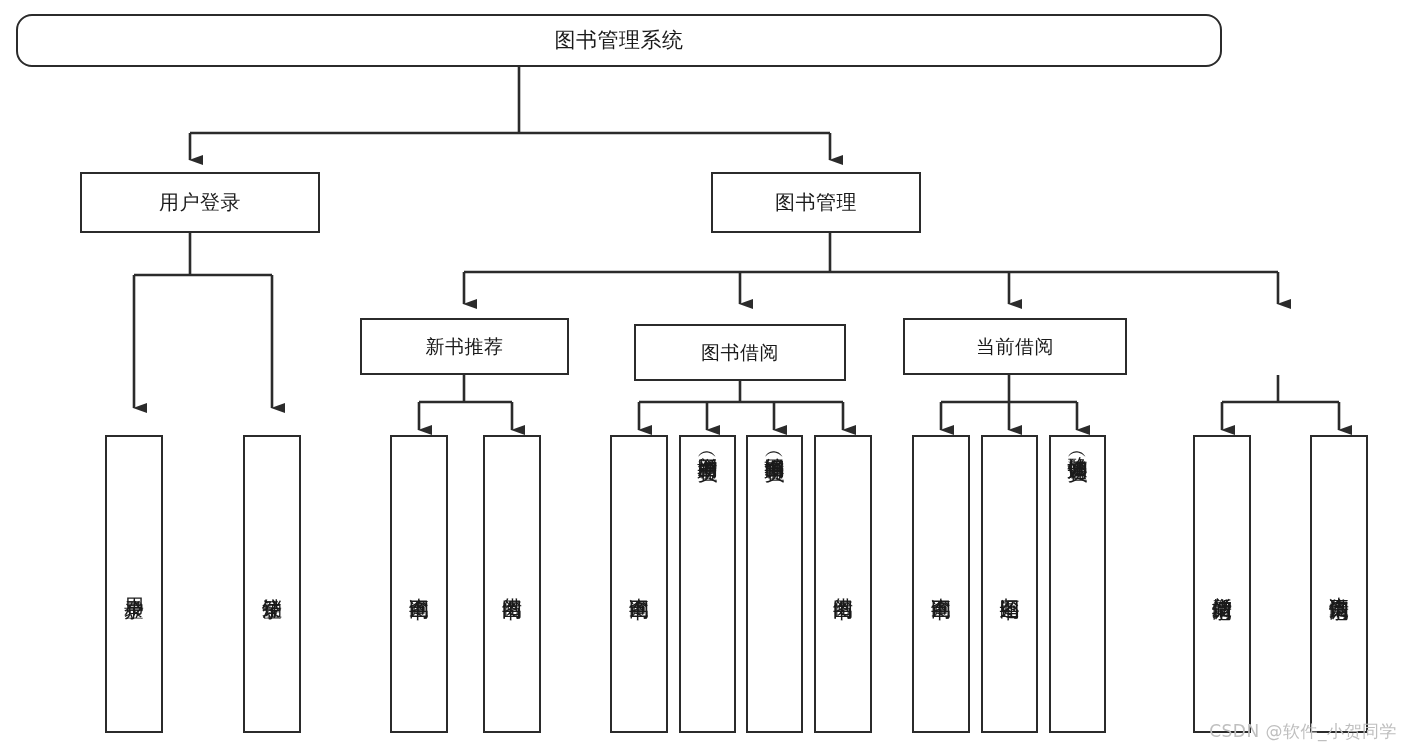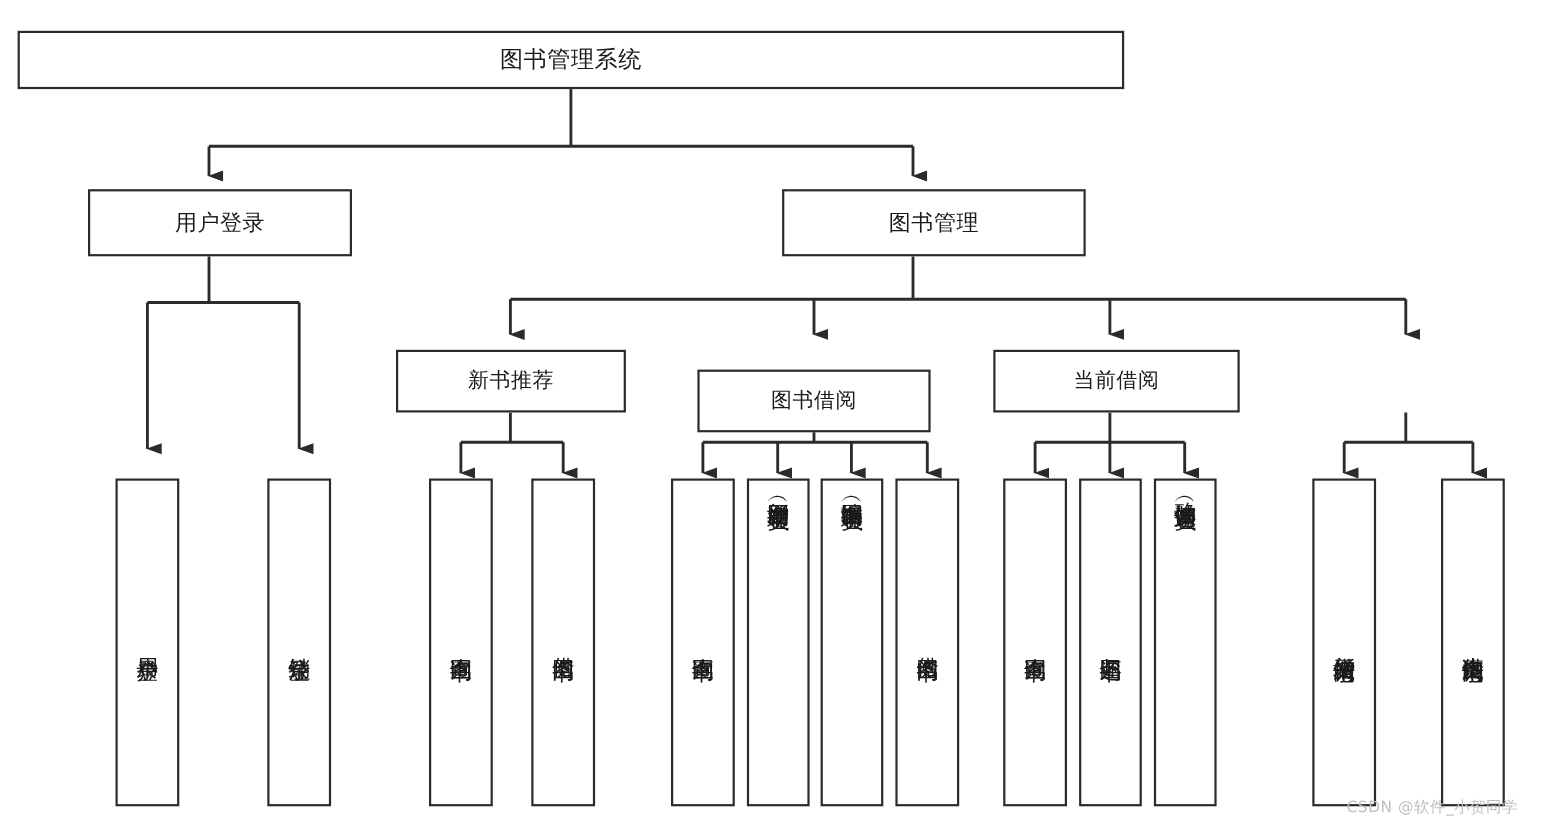--- a/index.html
+++ b/index.html
@@ -69,23 +69,23 @@
     white-space: nowrap;
   }
   
   .node.leaf.centered {
     align-items: center;
     padding-top: 0;
   }
   
   #watermark {
     position: absolute;
-    right: 25px;
+    right: 8px;
     bottom: 4px;
-    font-size: 14px;
+    font-size: 17px;
     color: #bfbfbf;
     letter-spacing: 0.5px;
     z-index: 3;
     white-space: nowrap;
   }
 </style>
 </head>
 <body>
 
 <div id="canvas">
@@ -137,37 +137,37 @@
       <path d="M 1009 402 L 1009 430" marker-end="url(#arrow)"></path>
       <path d="M 1077 402 L 1077 430" marker-end="url(#arrow)"></path>
 
       <path d="M 1278 375 L 1278 402"></path>
       <path d="M 1222 402 L 1339 402"></path>
       <path d="M 1222 402 L 1222 430" marker-end="url(#arrow)"></path>
       <path d="M 1339 402 L 1339 430" marker-end="url(#arrow)"></path>
     </g>
   </svg>
 
-  <div class="node root" style="left:16px; top:28px; width:1006px; height:53px;">
+  <div class="node root" style="left:16px; top:14px; width:1206px; height:53px;border-radius:16px;">
     <span class="label">图书管理系统</span>
   </div>
 
   <div class="node branch" style="left:80px; top:172px; width:240px; height:61px;">
     <span class="label">用户登录</span>
   </div>
 
-  <div class="node branch" style="left:711px; top:172px; width:276px; height:61px;">
+  <div class="node branch" style="left:711px; top:172px; width:210px; height:61px;">
     <span class="label">图书管理</span>
   </div>
 
   <div class="node sub" style="left:360px; top:318px; width:209px; height:57px;">
     <span class="label">新书推荐</span>
   </div>
 
-  <div class="node sub" style="left:634px; top:336px; width:212px; height:57px;">
+  <div class="node sub" style="left:634px; top:324px; width:212px; height:57px;">
     <span class="label">图书借阅</span>
   </div>
 
   <div class="node sub" style="left:903px; top:318px; width:224px; height:57px;">
     <span class="label">当前借阅</span>
   </div>
 
 
   <div class="node leaf centered" style="left:105px; top:435px; width:58px; height:298px;">
     <span class="label">用户登录</span>

